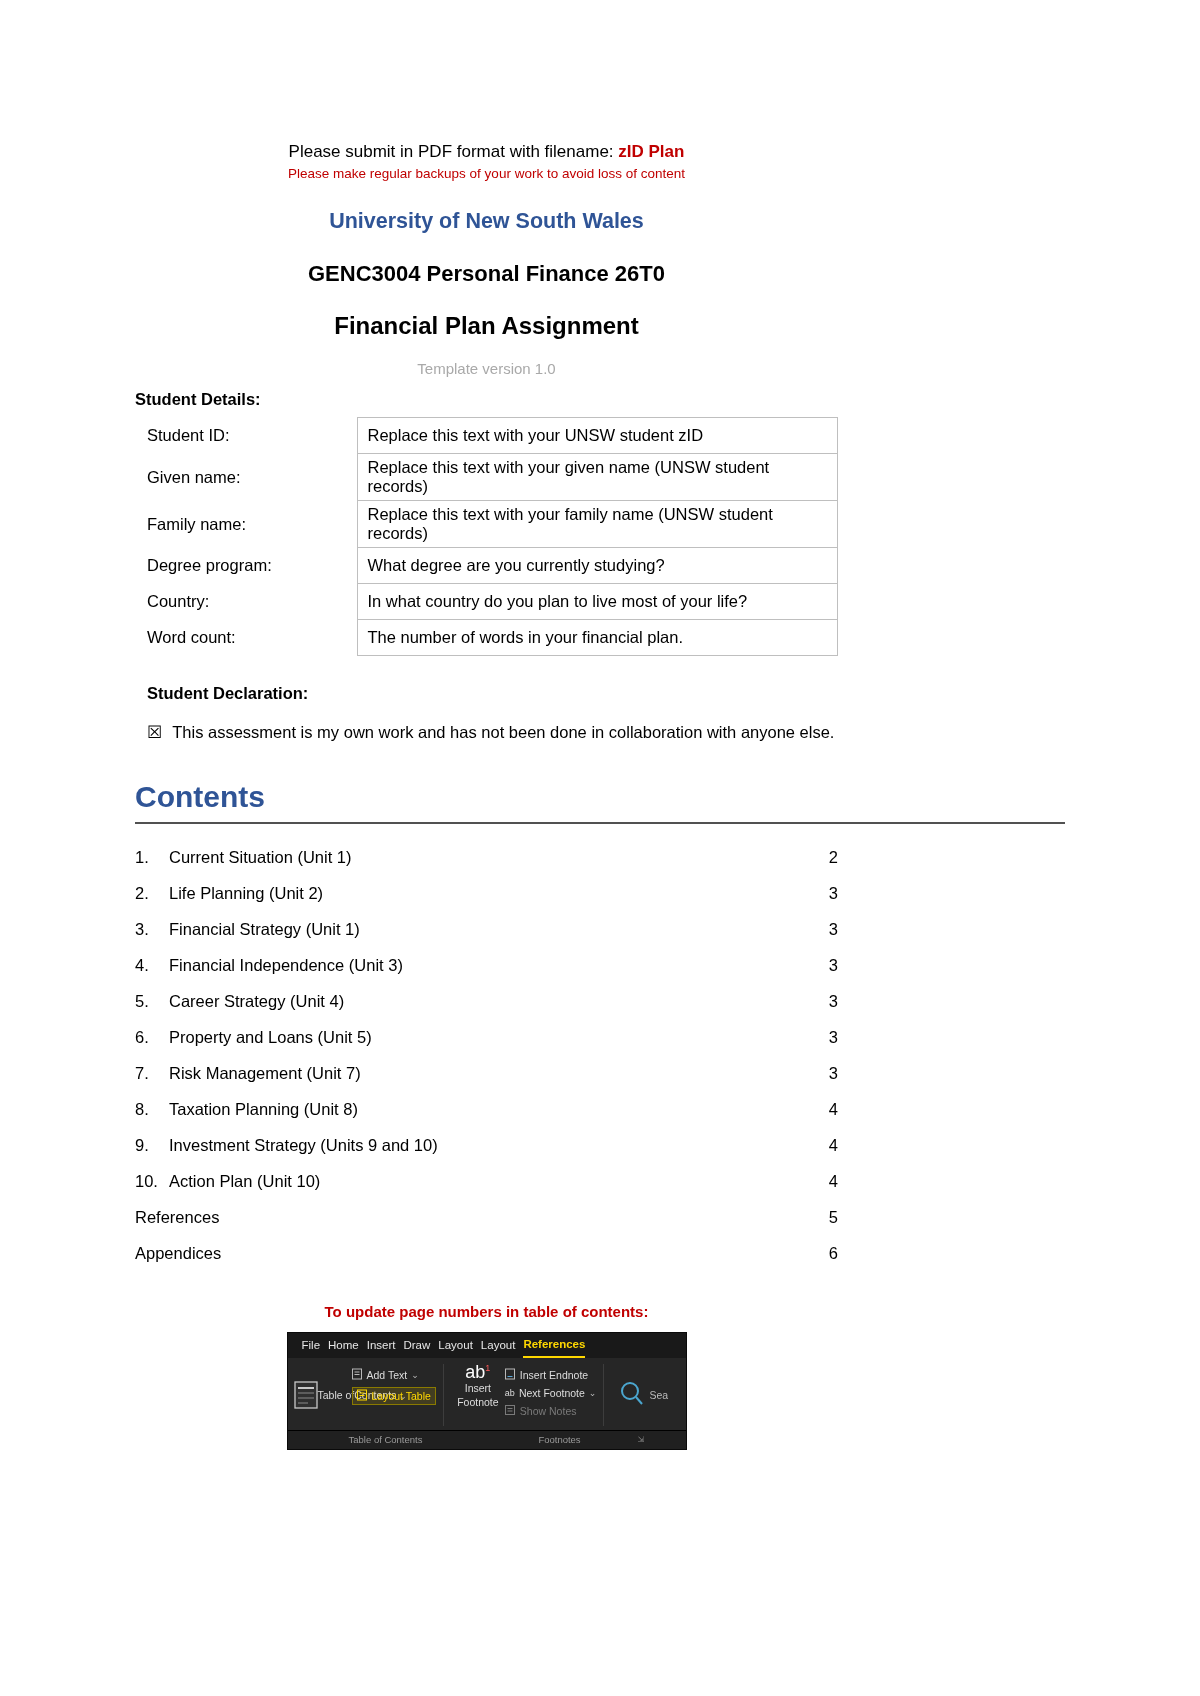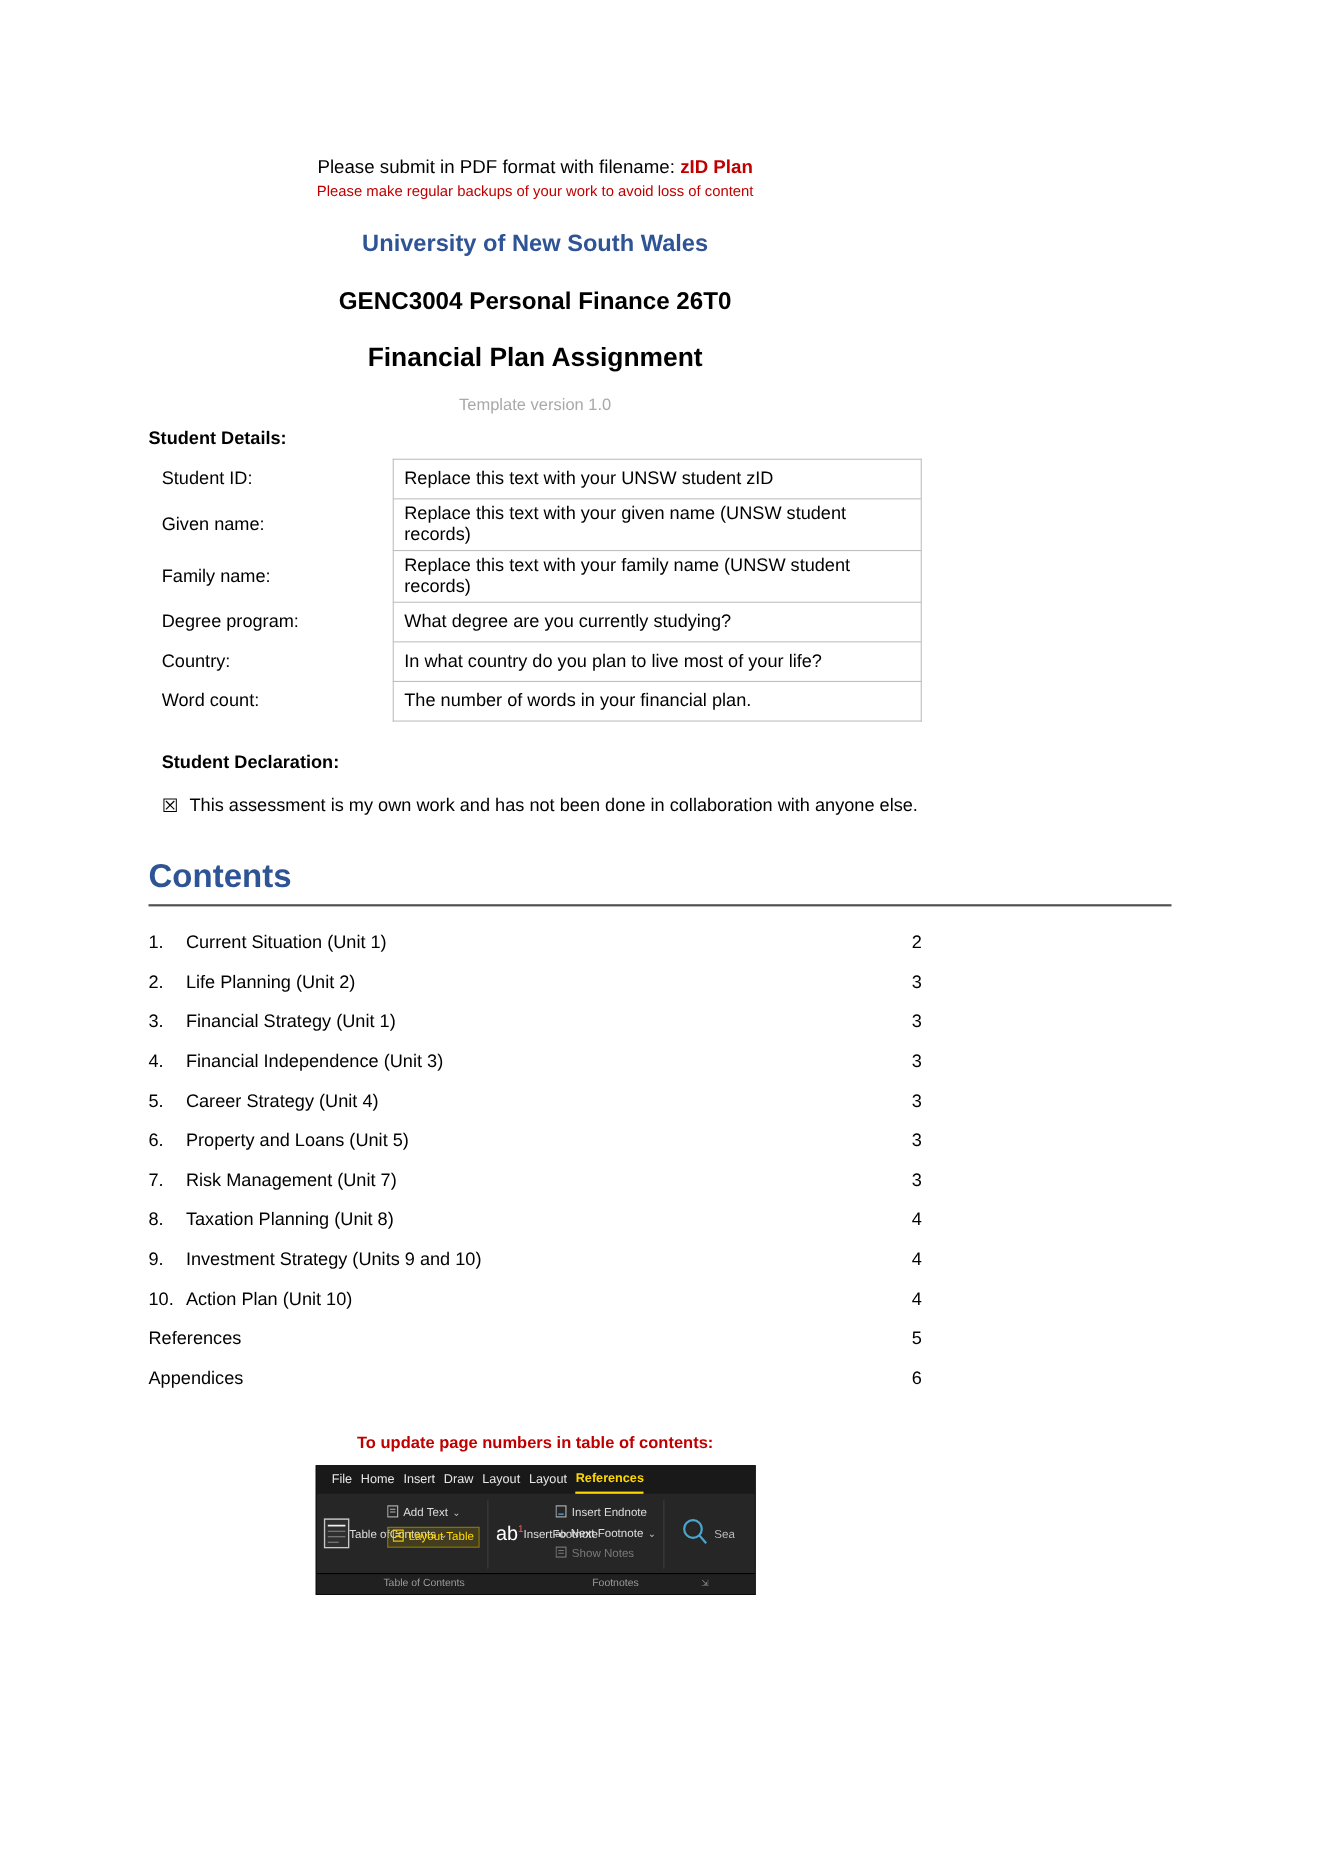--- a/index.html
+++ b/index.html
@@ -54,21 +54,21 @@
   .rtab { display:flex; align-items:center; cursor:pointer; white-space:nowrap; }
   .rtab.active { color:#FFD800; border-bottom:2px solid #FFD800; font-weight:bold; }
   .ribbon-body { display:flex; height:72px; padding:4px 0 2px 6px; overflow:hidden; background:#262626; }
   .toc-btn { display:flex; flex-direction:row; align-items:center; font-size:10.5px; color:#ddd; width:58px; padding-top:2px; cursor:pointer; }
   .btn-line { line-height:1.25; white-space:nowrap; }
   .chev { font-size:9px; color:#bbb; }
   .stack { display:flex; flex-direction:column; gap:5px; font-size:10.5px; color:#ddd; padding-top:6px; }
   .small-btn { display:flex; align-items:center; gap:4px; white-space:nowrap; cursor:pointer; }
   .small-btn.highlight { color:#FFD800; border:1px solid #8a7a00; background:rgba(255,216,0,.13); padding:1px 4px; }
   .vsep { width:1px; background:#3d3d3d; margin:2px 7px; }
-  .fn-btn { display:flex; align-items:center; color:#ddd; font-size:10.5px; width:54px; padding-top:1px; cursor:pointer; }
+  .fn-btn { display:flex; flex-direction:column; align-items:center; color:#ddd; font-size:10.5px; width:54px; padding-top:1px; cursor:pointer; }
   .ab { font-size:18px; color:#fff; line-height:1.1; }
   .ab sup { color:#ff5a5a; font-size:9px; }
   .dim { color:#7a7a7a; }
   .search-col { display:flex; align-items:center; gap:4px; color:#bbb; font-size:10.5px; margin-left:6px; flex:1; overflow:hidden; }
   .ribbon-groups {
     display:flex; background:#202020; color:#9a9a9a; font-size:9.5px; height:19px;
     align-items:center; border-top:1px solid #000;
   }
   .grp.g1 { width:196px; text-align:center; }
   .grp.g2 { width:152px; text-align:center; }

